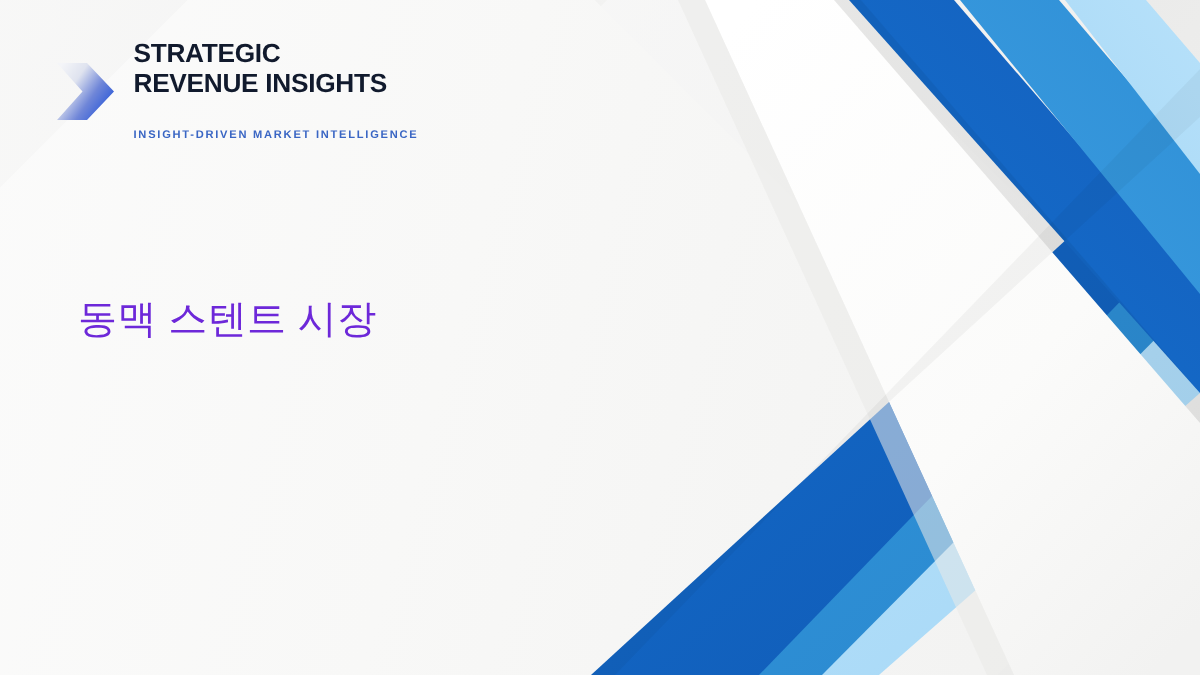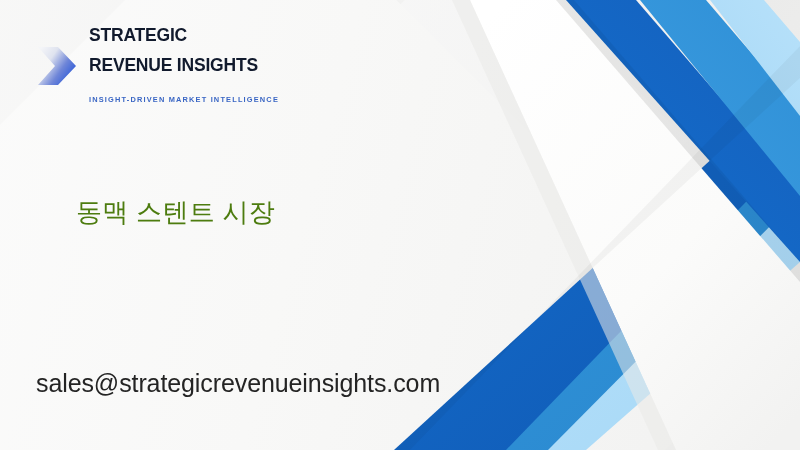--- a/index.html
+++ b/index.html
@@ -70,38 +70,38 @@
   .logo-mark { width: 42px; height: 44px; display: block; flex: none; }
   .logo-text { display: block; }
   .logo-word {
     color: #111a2d;
     font-weight: 700;
     font-size: 17.5px;
     line-height: 17.5px;
     letter-spacing: -0.2px;
     white-space: nowrap;
   }
-  .logo-word-2 { margin-top: 12px; }
+  .logo-word-2 { margin-top: 2px; }
   .logo-tag {
     margin-top: 21px;
     color: #3a66c4;
     font-size: 7.4px;
     font-weight: 700;
     letter-spacing: 1.18px;
     white-space: nowrap;
   }
 
   
   .slide-title {
     position: absolute;
-    left: 76px;
+    left: 52px;
     top: 196px;
     font-size: 26px;
     line-height: 1.25;
-    color: #4d7c0f;
+    color: #6d28d9;
     font-weight: 400;
     letter-spacing: 0.3px;
     white-space: nowrap;
   }
 
   
   .slide-email {
     position: absolute;
     left: 36px;
     top: 368px;
@@ -205,15 +205,14 @@
     </svg>
     <div class="logo-text">
       <div class="logo-word">STRATEGIC</div>
       <div class="logo-word logo-word-2">REVENUE INSIGHTS</div>
       <div class="logo-tag">INSIGHT-DRIVEN MARKET INTELLIGENCE</div>
     </div>
   </div>
 
   <div class="slide-title">동맥 스텐트 시장</div>
 
-  <div class="slide-email">sales@strategicrevenueinsights.com</div>
 
 </div>
 
 </body></html>

